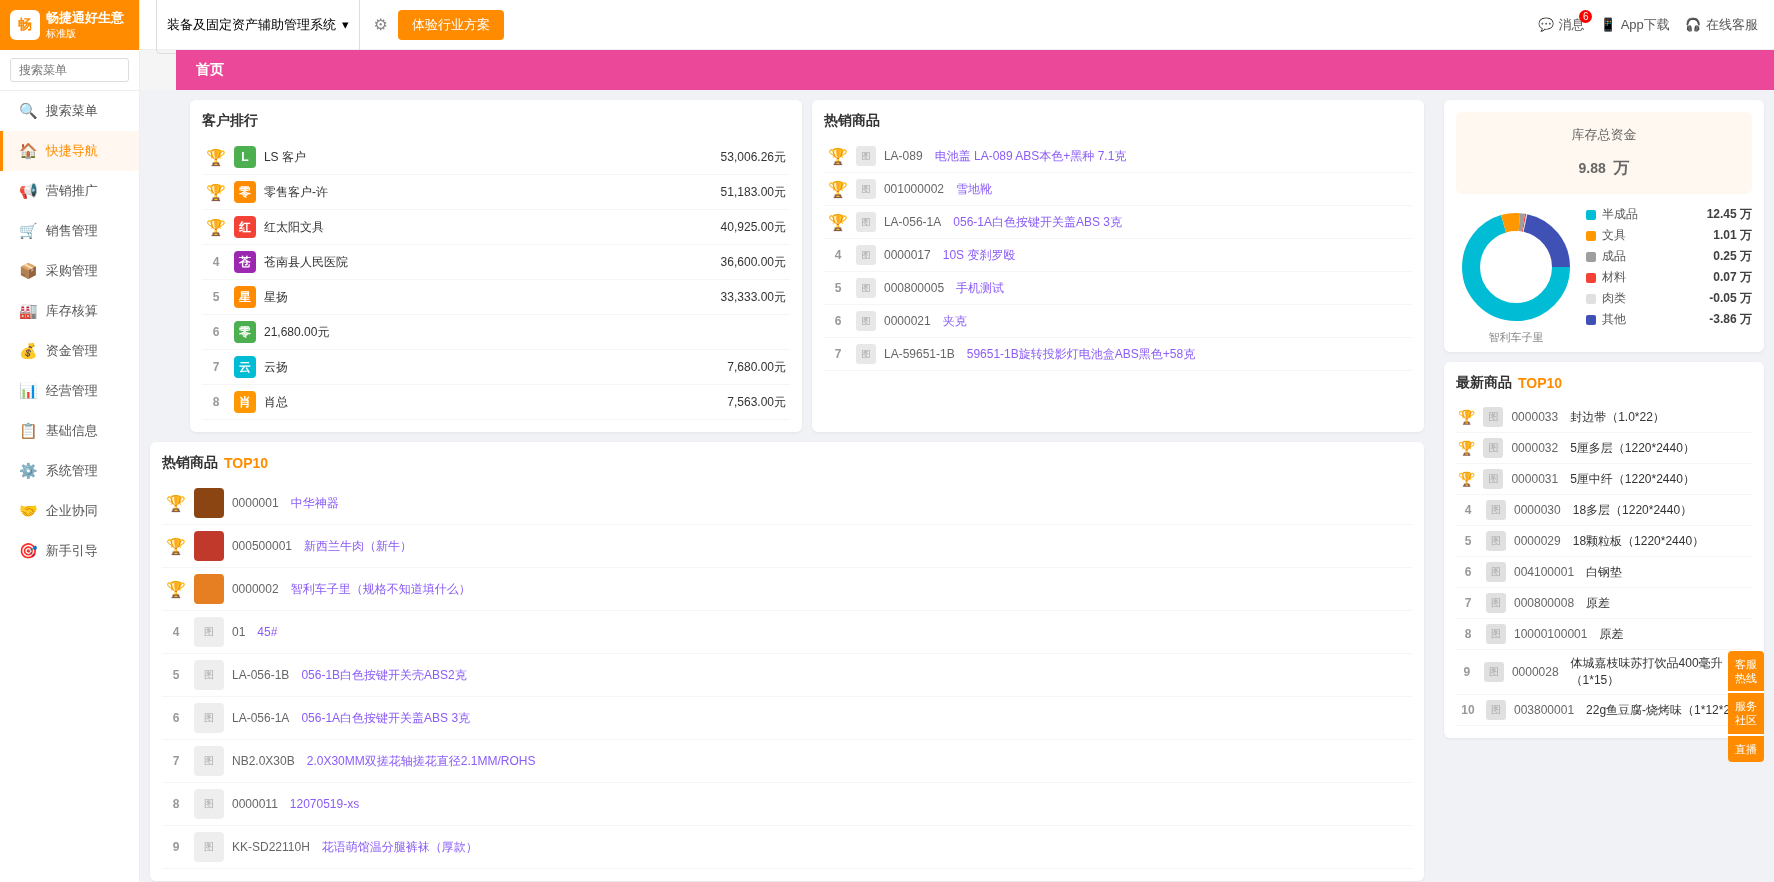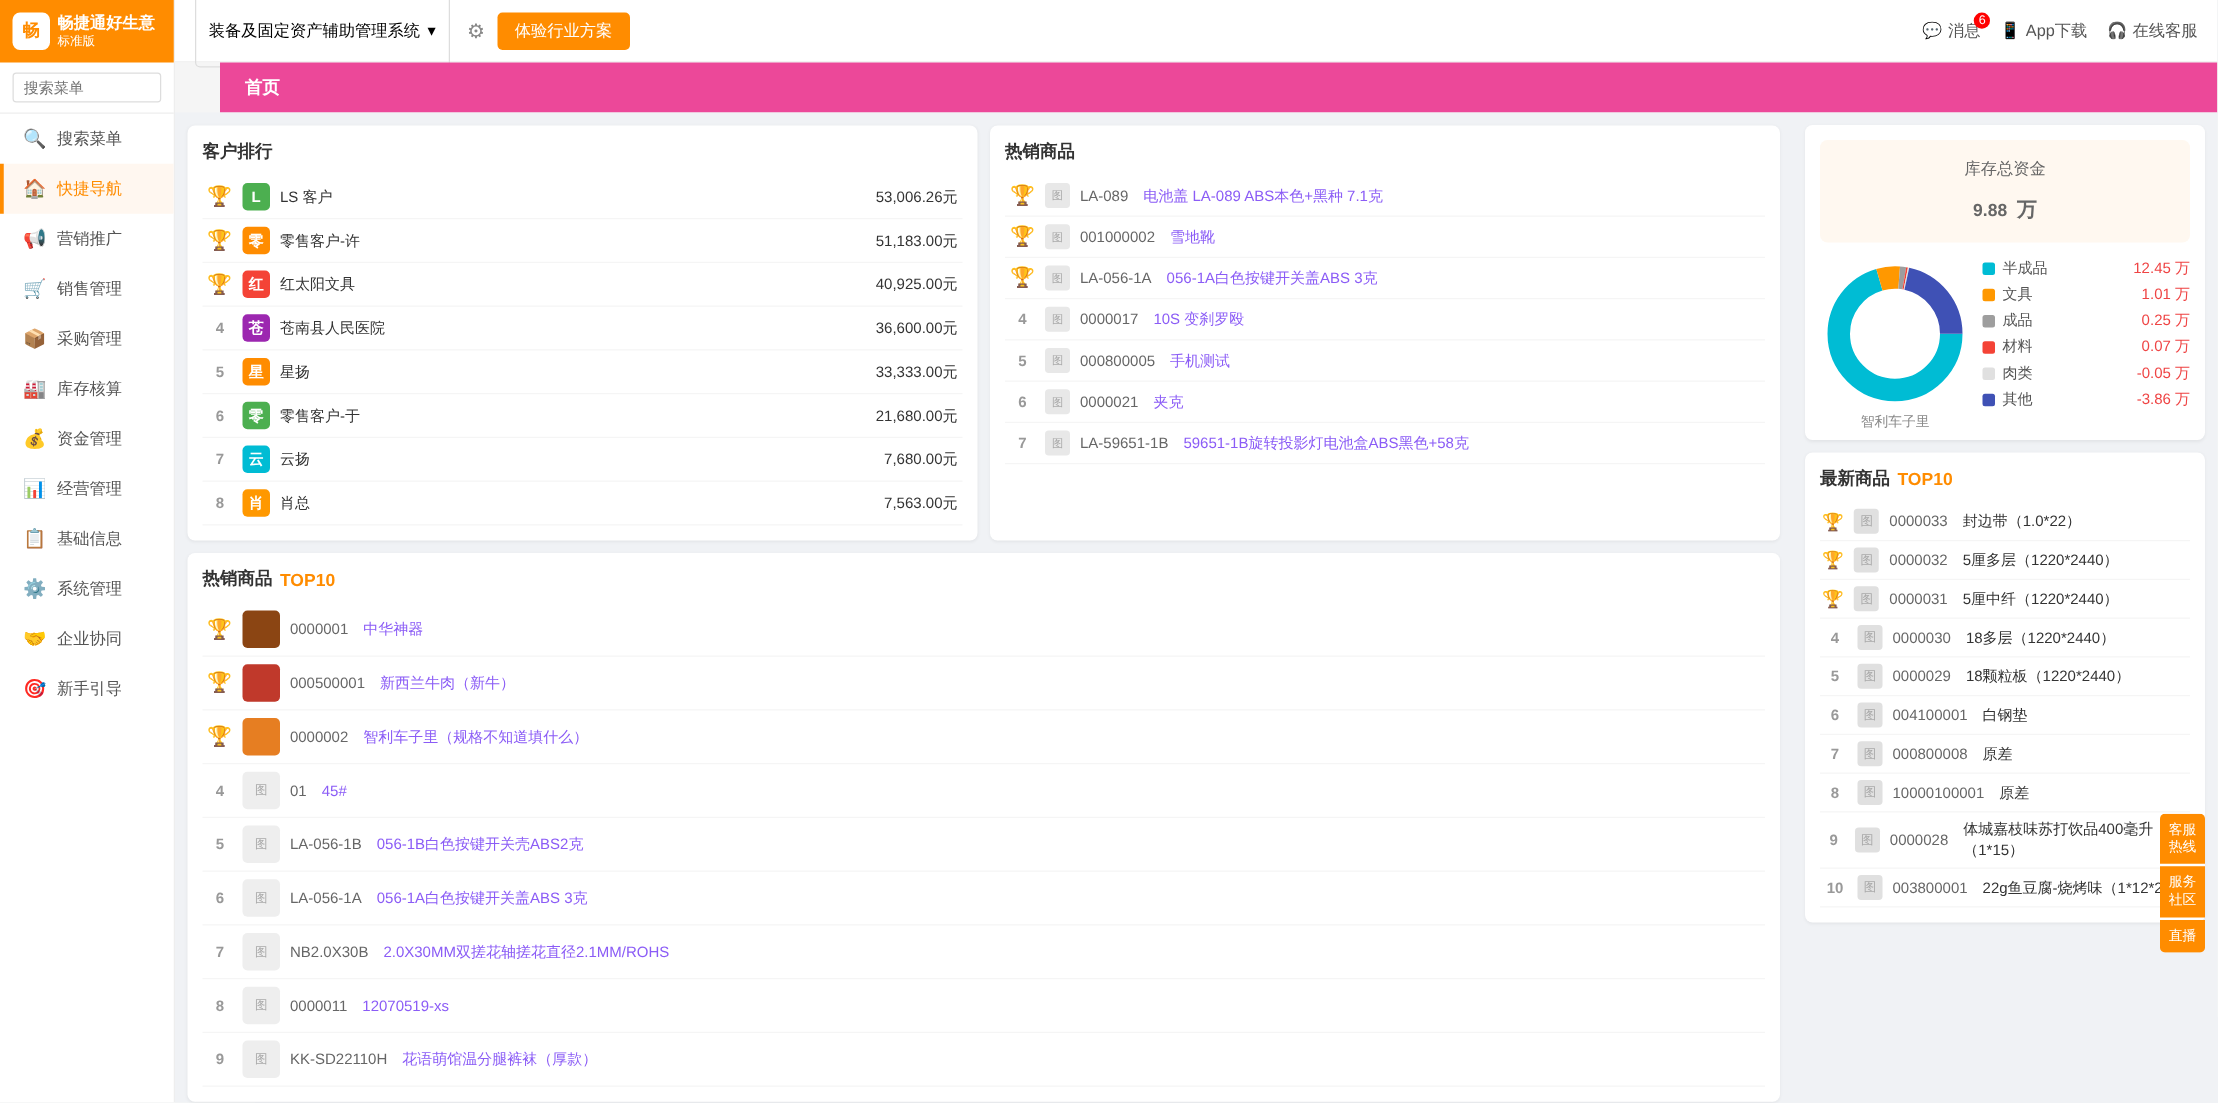--- a/index.html
+++ b/index.html
@@ -264,21 +264,21 @@
     .donut-legend { flex: 1; font-size: 12px; }
     .legend-item {
       display: flex;
       align-items: center;
       justify-content: space-between;
       padding: 2px 0;
       gap: 6px;
     }
     .legend-dot { width: 10px; height: 10px; border-radius: 2px; flex-shrink: 0; }
     .legend-name { flex: 1; color: #555; }
-    .legend-val { color: #ef4444; font-weight: 400; }
+    .legend-val { color: #404040; font-weight: 700; }
 
     
     .new-product-row {
       display: flex;
       align-items: center;
       padding: 5px 2px;
       border-bottom: 1px solid #f5f5f5;
       gap: 8px;
     }
     .new-product-icon {
@@ -414,21 +414,21 @@
   <div class="tab-bar">
     <div class="tab-item active">
       <span>首页</span>
     </div>
   </div>
 
   <div class="content">
 
     <div class="content-main">
 
-      <div style="display:flex; gap:10px;">
+      <div style="display:flex; gap:10px;margin-left:40px;">
 
         <div class="card" style="flex:1;">
           <div class="card-title">
             <span>客户排行</span>
           </div>
           <div class="rank-table" id="customer-rank-table">
               <div class="rank-row">
     <span class="medal" style="color:#ff6b00">🏆</span>
     <div class="rank-badge" style="background:#4CAF50">L</div>
     <span class="rank-name">LS 客户</span>
@@ -454,21 +454,20 @@
   </div>
               <div class="rank-row">
     <span class="rank-num">5</span>
     <div class="rank-badge" style="background:#ff8c00">星</div>
     <span class="rank-name">星扬</span>
     <span class="rank-amount">33,333.00元</span>
   </div>
               <div class="rank-row">
     <span class="rank-num">6</span>
     <div class="rank-badge" style="background:#4CAF50">零</div>
-    <span class="rank-name">零售客户-于</span>
     <span class="rank-amount">21,680.00元</span>
   </div>
               <div class="rank-row">
     <span class="rank-num">7</span>
     <div class="rank-badge" style="background:#00bcd4">云</div>
     <span class="rank-name">云扬</span>
     <span class="rank-amount">7,680.00元</span>
   </div>
               <div class="rank-row">
     <span class="rank-num">8</span>

